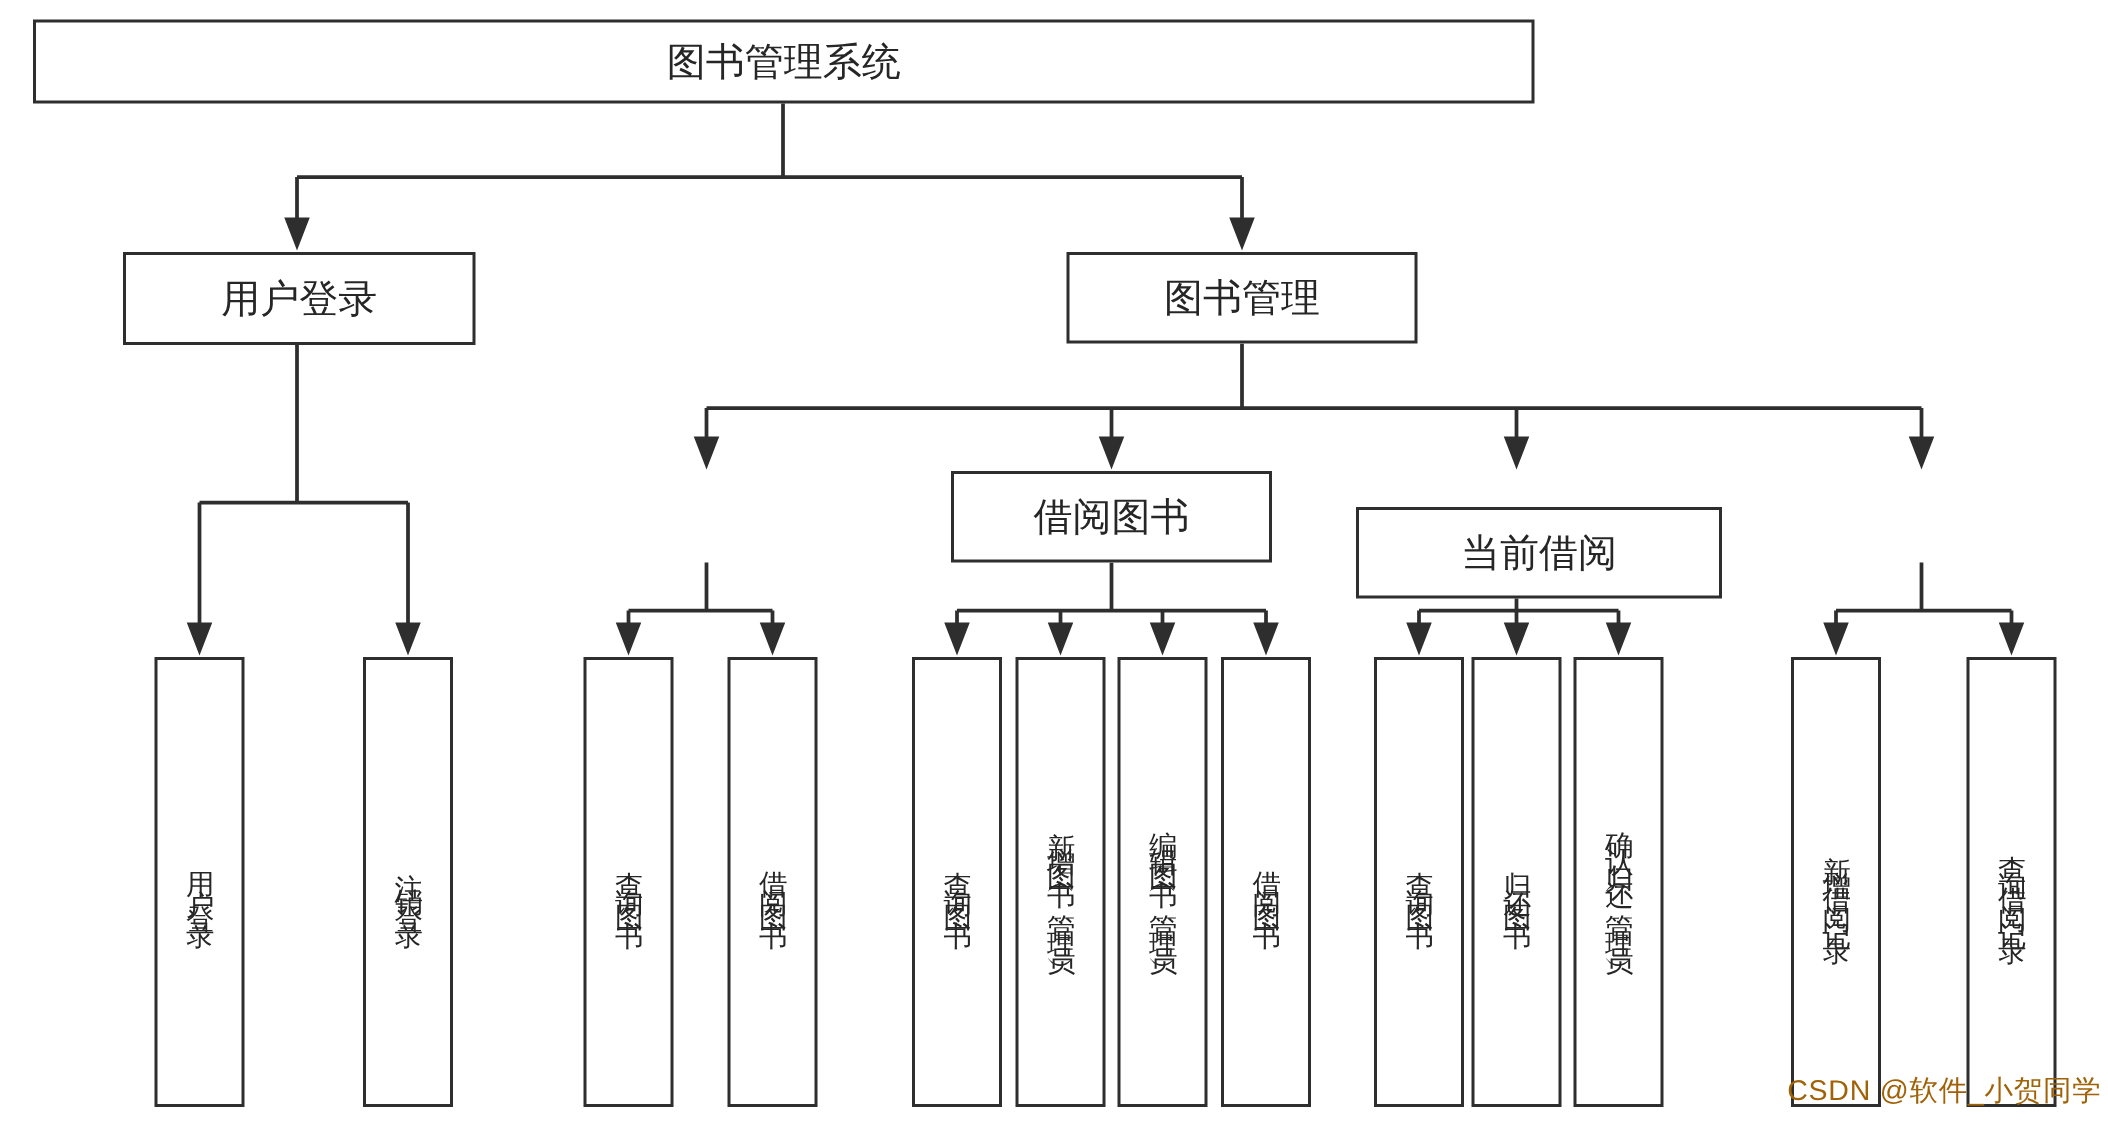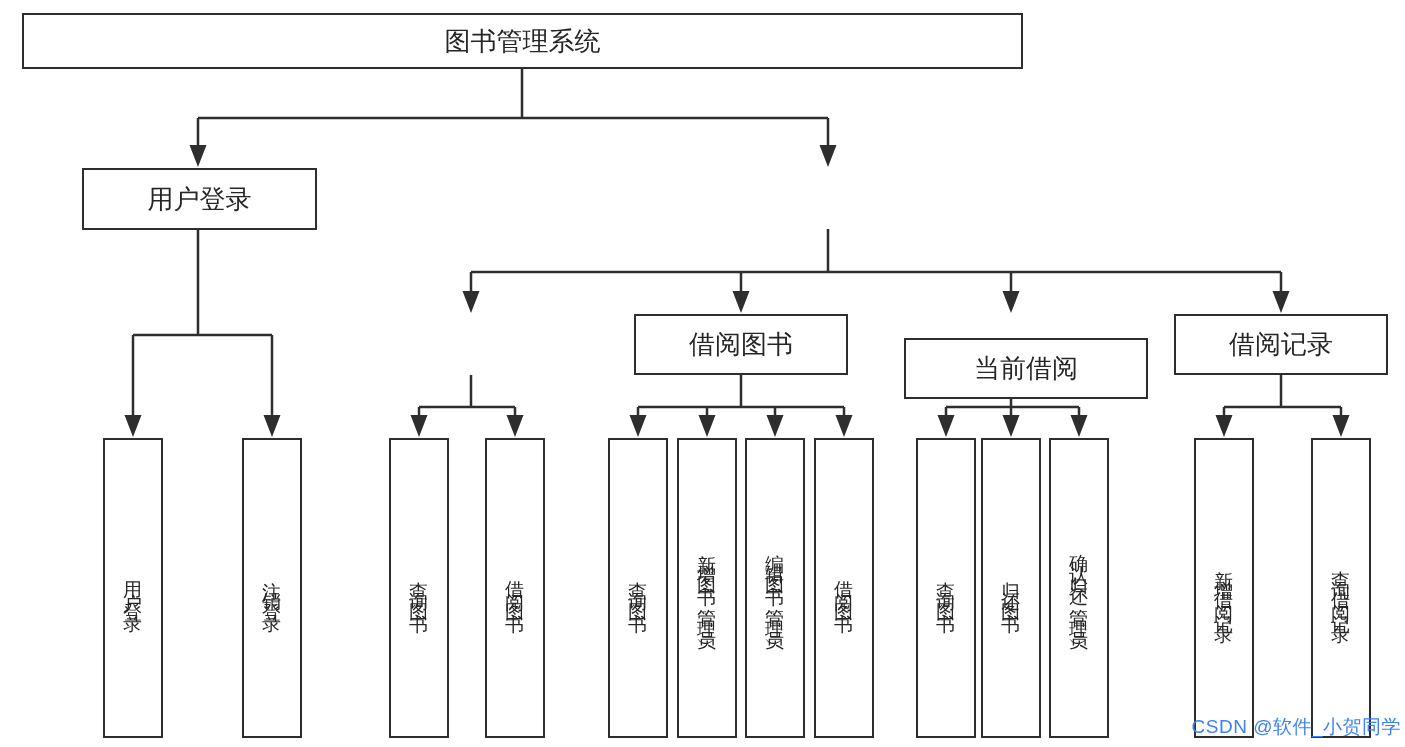--- a/index.html
+++ b/index.html
@@ -13,21 +13,21 @@
     border:2.5px solid #2e2e2e;color:#262626;
     display:flex;align-items:center;justify-content:center;
     font-size:26px;line-height:1.25;white-space:nowrap;z-index:2;
   }
   .leaf{
     writing-mode:vertical-rl;text-orientation:mixed;
     letter-spacing:11px;line-height:1;font-size:19px;
   }
   .watermark{
     position:absolute;top:714px;right:4px;z-index:5;
-    font-size:19px;color:#3b82f6;letter-spacing:0.5px;white-space:nowrap;
+    font-size:19px;color:#a16207;letter-spacing:0.5px;white-space:nowrap;
   }
 </style>
 </head>
 <body>
 
 <div class="stage">
 
   <svg class="connectors" viewBox="0 0 1405 747" xmlns="http://www.w3.org/2000/svg">
 
     <path fill="none" stroke="#2e2e2e" stroke-width="2.5" d="
@@ -48,24 +48,24 @@
       M629.5 415 H646.5 L638 437 Z  M698.5 415 H715.5 L707 437 Z
       M766.5 415 H783.5 L775 437 Z  M835.5 415 H852.5 L844 437 Z
       M937.5 415 H954.5 L946 437 Z  M1002.5 415 H1019.5 L1011 437 Z
       M1070.5 415 H1087.5 L1079 437 Z  M1215.5 415 H1232.5 L1224 437 Z
       M1332.5 415 H1349.5 L1341 437 Z"></path>
   </svg>
 
   <div class="node" style="left:22px;top:13px;width:1001px;height:56px;">图书管理系统</div>
 
   <div class="node" style="left:82px;top:168px;width:235px;height:62px;">用户登录</div>
+  <div class="node" style="left:711px;top:168px;width:234px;height:61px;">图书管理</div>
 
   <div class="node" style="left:634px;top:314px;width:214px;height:61px;">借阅图书</div>
   <div class="node" style="left:904px;top:314px;width:244px;height:61px;margin-top:24px;">当前借阅</div>
-  <div class="node" style="left:1174px;top:314px;width:214px;height:61px;">借阅记录</div>
 
   <div class="node leaf" style="left:103px;top:438px;width:60px;height:300px;">用户登录</div>
   <div class="node leaf" style="left:242px;top:438px;width:60px;height:300px;">注销登录</div>
 
   <div class="node leaf" style="left:389px;top:438px;width:60px;height:300px;">查询图书</div>
   <div class="node leaf" style="left:485px;top:438px;width:60px;height:300px;">借阅图书</div>
 
   <div class="node leaf" style="left:608px;top:438px;width:60px;height:300px;">查询图书</div>
   <div class="node leaf" style="left:677px;top:438px;width:60px;height:300px;">新增图书（管理员）</div>
   <div class="node leaf" style="left:745px;top:438px;width:60px;height:300px;">编辑图书（管理员）</div>

